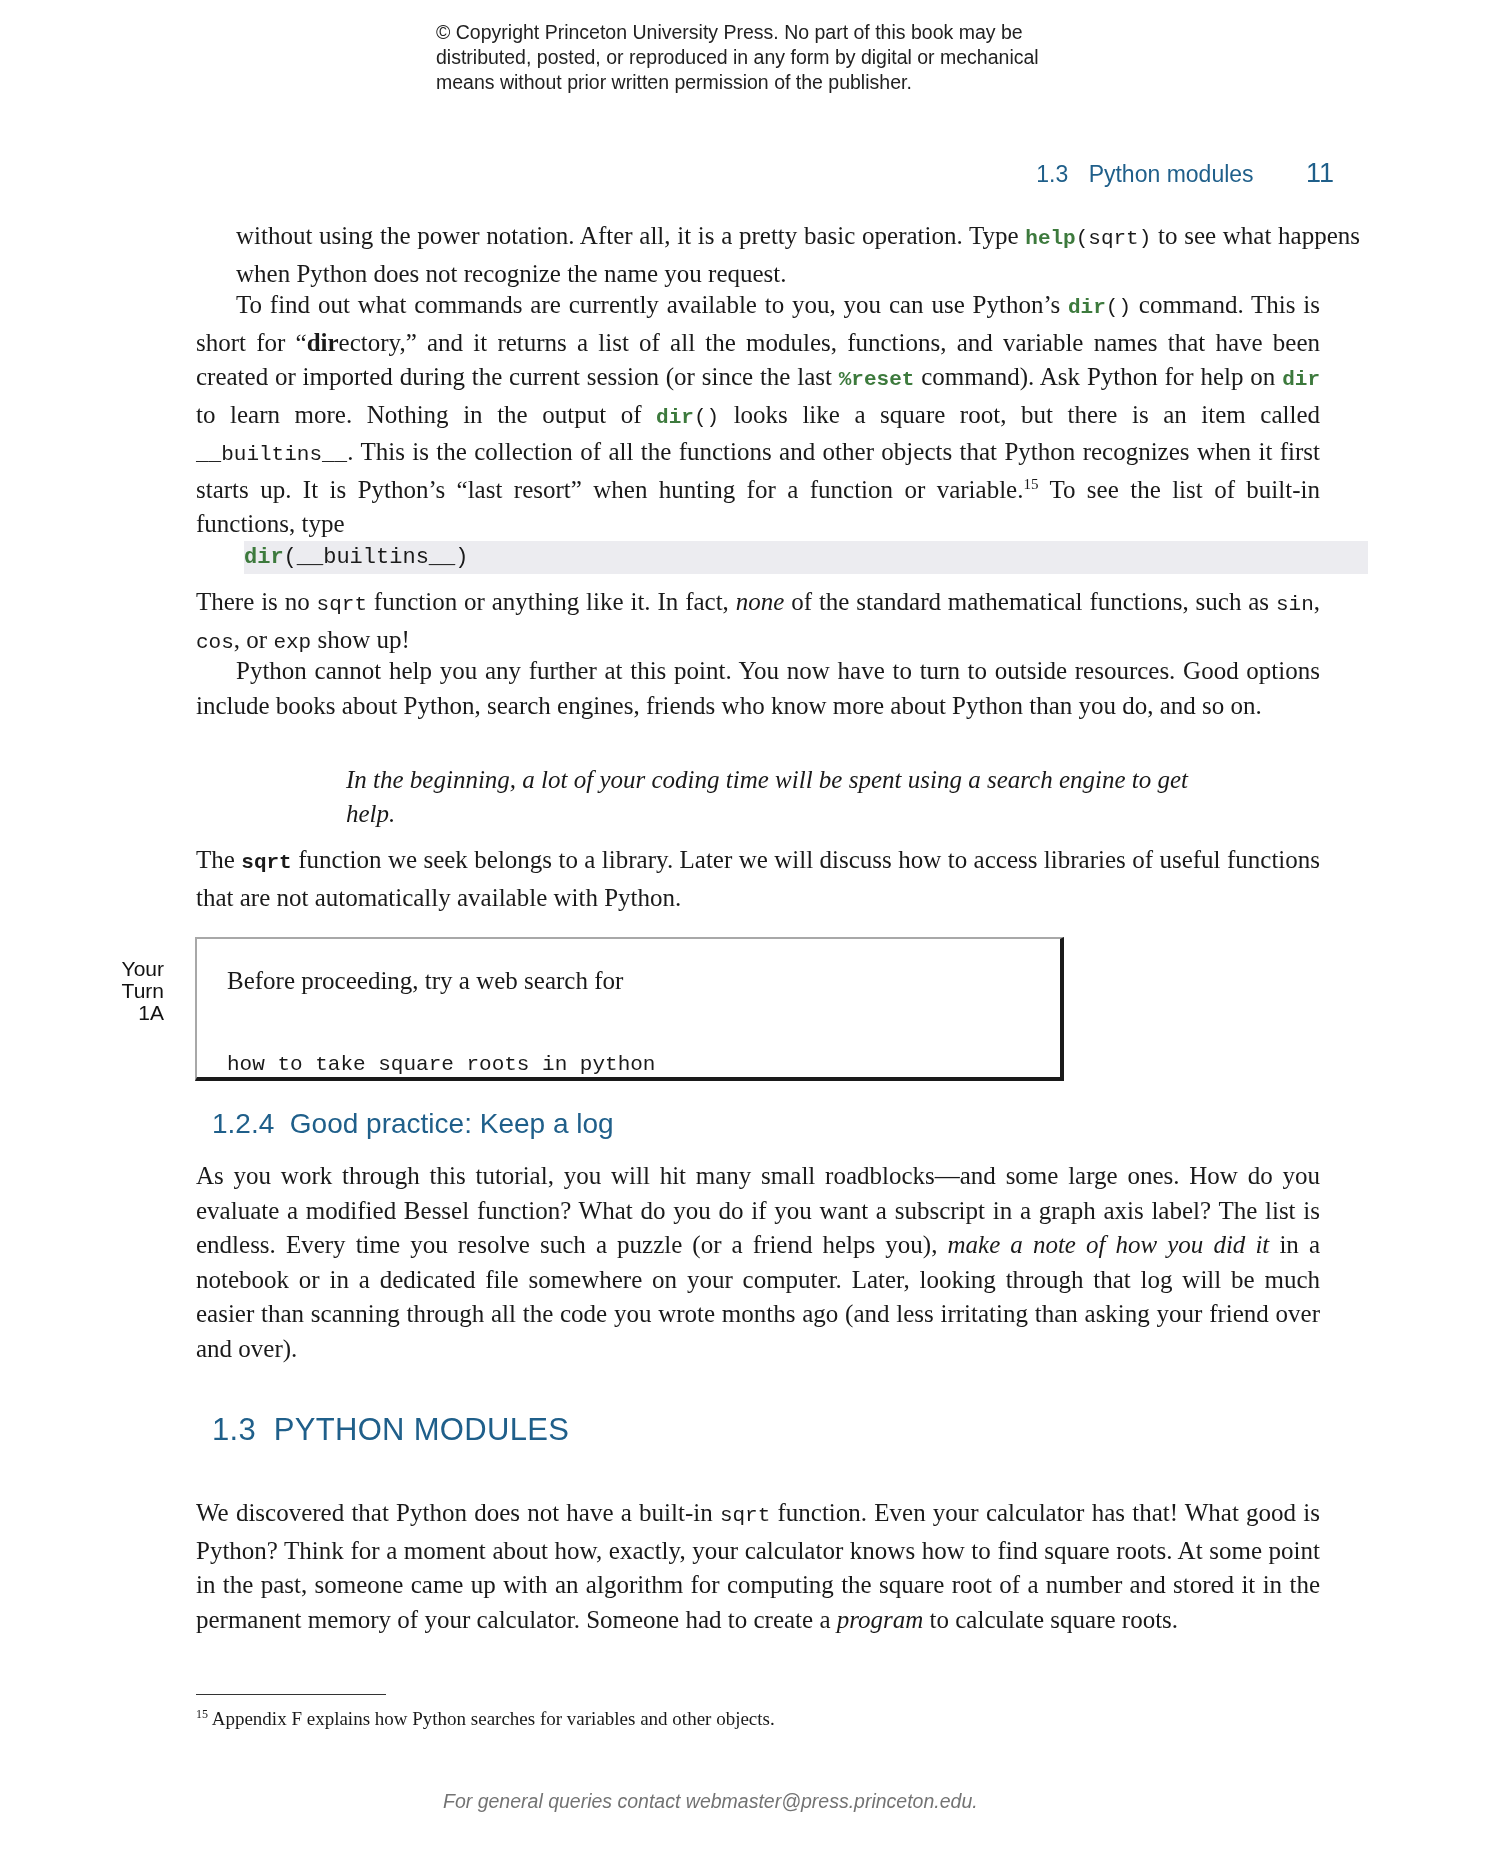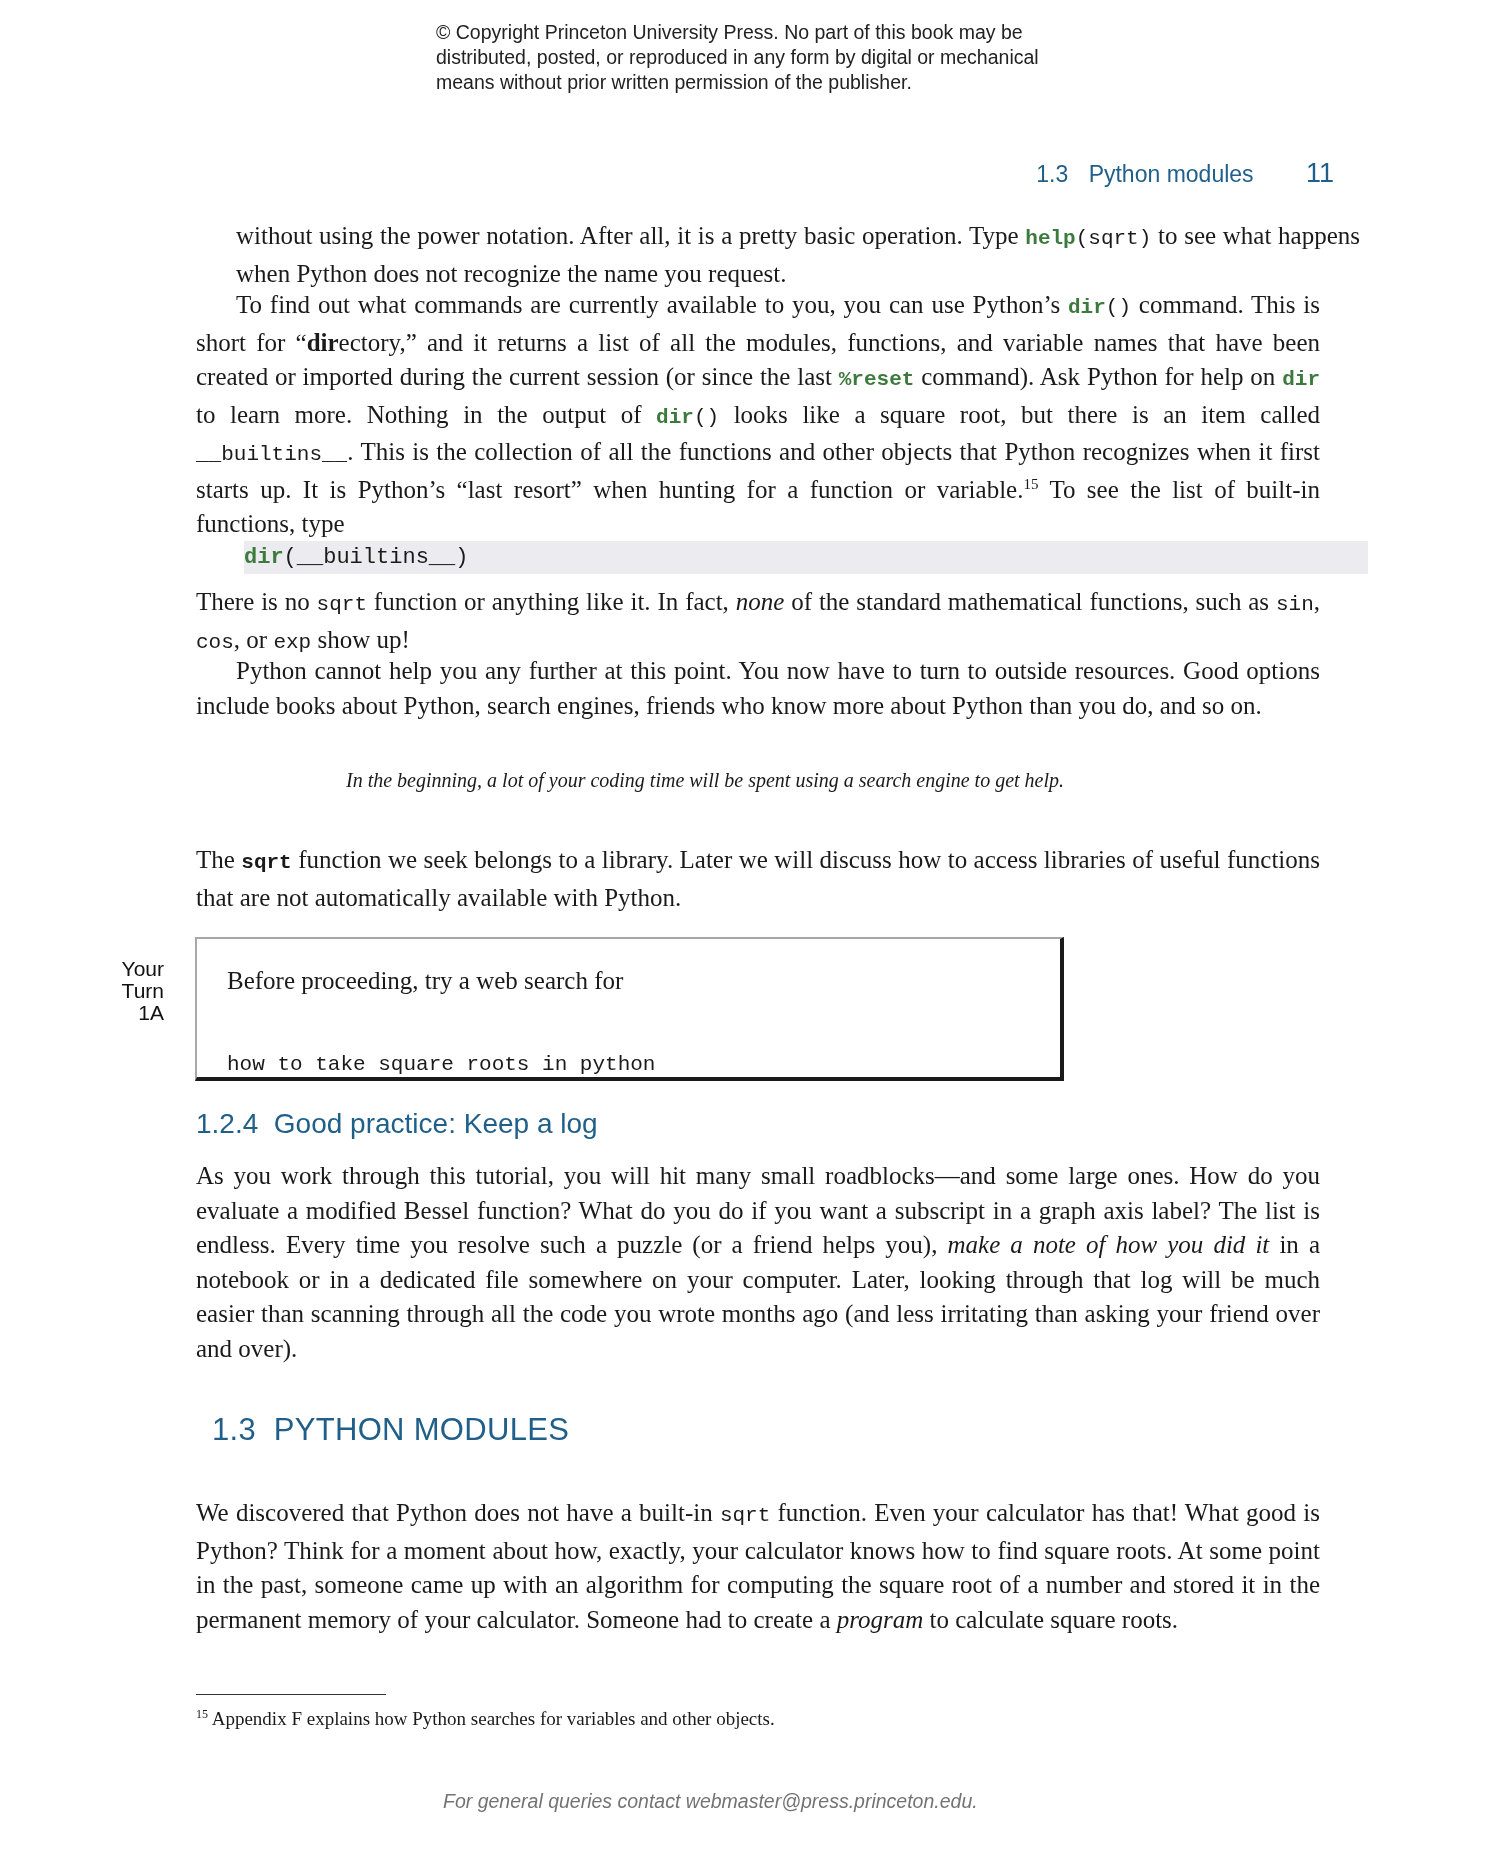--- a/index.html
+++ b/index.html
@@ -18,30 +18,30 @@
   .col { left:196px; width:1124px; }
   .p { font-size:25px; line-height:34.5px; text-align:justify; margin:0; }
   .indent { text-indent:40px; }
   .code { font-size:21px; }
   .kw { color:#3d7a3d; font-weight:bold; }
   .sup { font-size:15px; vertical-align:super; line-height:0; }
 
   .codeblock { left:196px; width:1124px; top:541px; height:33px; background:#ececf0;margin-left:48px; }
   .codeblock .line { position:absolute; left:0; top:3px; font-size:22px; line-height:28px; }
 
-  .quote { left:346px; width:850px; top:763px; font-size:20px; line-height:34px; font-style:italic; }
+  .quote { left:346px; width:850px; top:763px; font-size:25px; line-height:34px; font-style:italic; }
 
   .yt-label { left:100px; width:64px; top:958px; text-align:right; font-size:21px; line-height:22px; color:#111; }
   .yt-box { left:195px; top:937px; width:869px; height:144px; box-sizing:border-box;
             border-top:2px solid #a8a8a8; border-left:2px solid #a8a8a8;
             border-right:4px solid #1a1a1a; border-bottom:4px solid #1a1a1a; }
   .yt-box .t1 { position:absolute; left:30px; top:28px; font-size:25px; }
   .yt-box .t2 { position:absolute; left:30px; top:66px; font-size:21px;margin-top:48px; }
 
-  .subhead { left:196px; top:1108px; font-size:28px; color:#1f5f8a; }
+  .subhead { left:212px; top:1108px; font-size:28px; color:#1f5f8a; }
   .sechead { left:212px; top:1412px; font-size:31px; color:#1f5f8a; letter-spacing:0.3px; }
 
   .fn-rule { left:196px; top:1694px; width:190px; height:0; border-top:1.5px solid #333; }
   .footnote { left:196px; top:1708px; font-size:19px; }
   .footer { left:443px; top:1790px; font-size:19.5px; color:#737373;font-style:italic; }
 </style>
 </head>
 <body>
 
 <div class="abs copyright sans">

